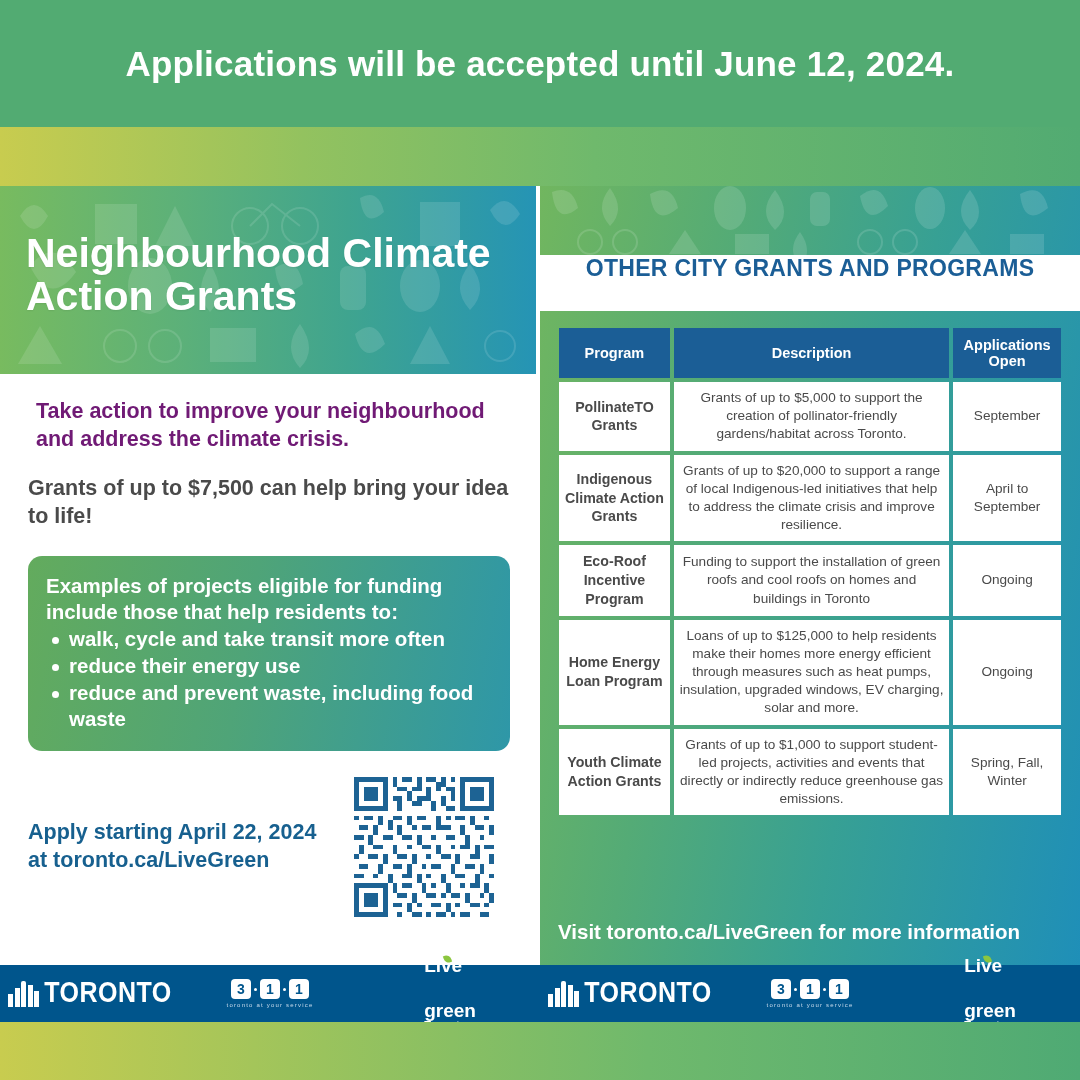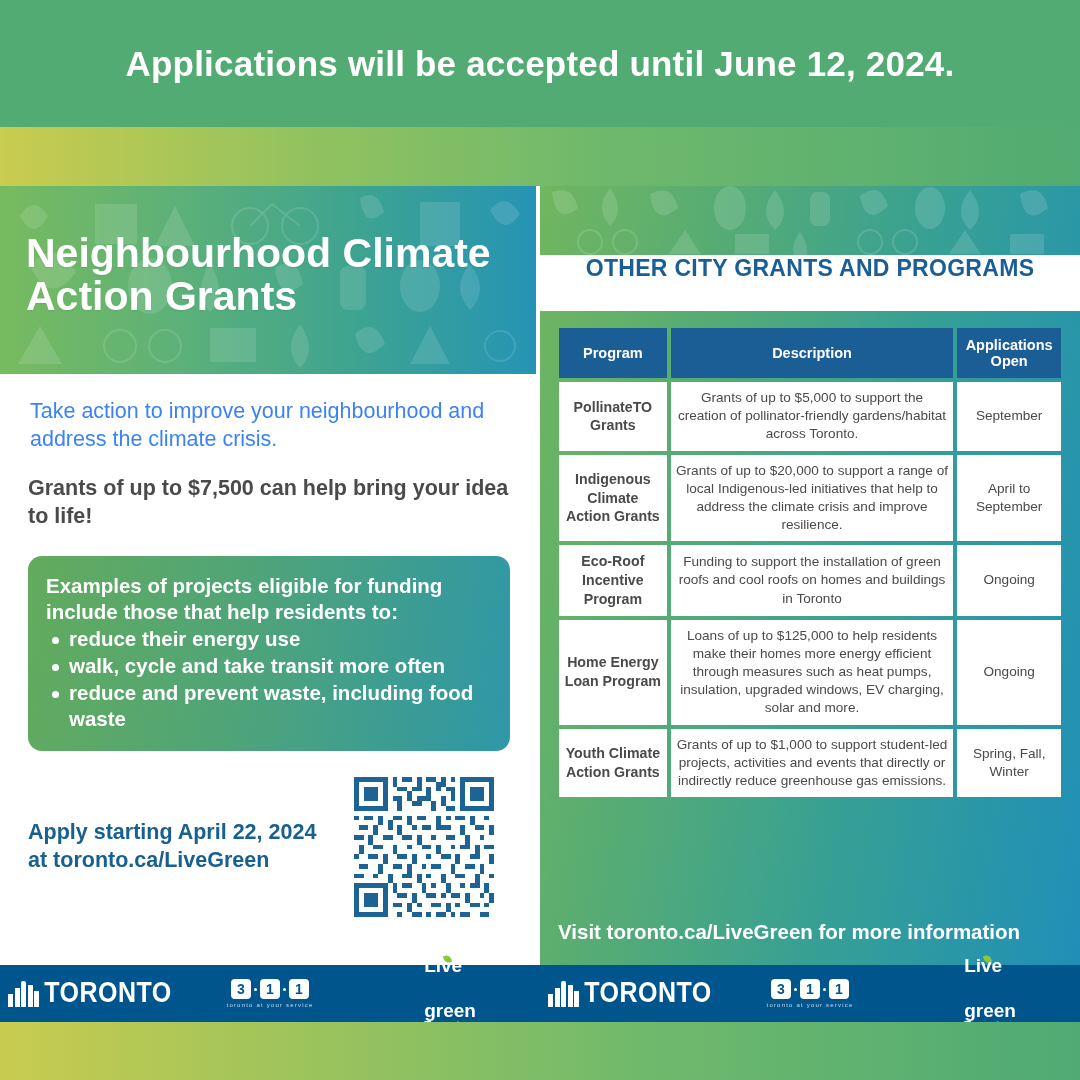--- a/index.html
+++ b/index.html
@@ -82,21 +82,21 @@
     background:linear-gradient(90deg,#78bb5f 0%,#5bb07a 35%,#3fa48f 65%,#2594b5 100%);
     overflow:hidden;
   }
   .lp-hero .hero-title{
     position:relative;z-index:2;color:#fff;font-weight:bold;font-size:41px;
     line-height:1.06;padding:46px 14px 0 26px;text-shadow:0 1px 2px rgba(0,0,0,.07);
   }
   .pattern{position:absolute;inset:0;opacity:.22;z-index:1;}
 
   .lp-body{padding:24px 26px 0 28px;}
-  .lead{color:#3b82f6;font-weight:normal;font-size:21.5px;line-height:1.28;margin:0 0 22px 2px;}
+  .lead{color:#701a75;font-weight:bold;font-size:21.5px;line-height:1.28;margin:0 0 22px 8px;}
   .sub{color:#4a4a4a;font-weight:bold;font-size:21.5px;line-height:1.28;margin:0 0 26px 0;}
 
   .green-box{
     background:linear-gradient(100deg,#63ab5d 0%,#4fa478 45%,#2e97a8 100%);
     border-radius:14px;padding:17px 18px 19px 18px;color:#fff;
     font-weight:bold;font-size:20.5px;line-height:1.27;
   }
   .green-box ul{list-style:none;margin:0;padding:0;}
   .green-box li{position:relative;padding-left:23px;margin-top:1px;}
   .green-box li:before{
@@ -120,21 +120,21 @@
     display:flex;align-items:flex-start;justify-content:center;
   }
   .rp-title-bar span{color:#1b5e96;font-weight:bold;font-size:23px;letter-spacing:.3px;}
 
   .grant-table{
     position:absolute;left:15px;top:138px;width:510px;
     border-collapse:separate;border-spacing:4px;
   }
   .grant-table th{
     background:#1b5e96;color:#fff;font-size:14.5px;font-weight:bold;
-    padding:9px 1px;text-align:center;vertical-align:middle;
+    padding:9px 8px;text-align:center;vertical-align:middle;
   }
   .grant-table td{
     background:#fff;color:#4a4a4a;font-size:13.6px;
     padding:7px 5px;text-align:center;vertical-align:middle;line-height:1.34;
   }
   .grant-table td.prog{font-weight:bold;font-size:14.2px;width:96px;line-height:1.32;}
   .grant-table td.desc{width:268px;text-align:center;}
   .grant-table td.open{width:92px;}
   .grant-table th.c1{width:96px;}
   .grant-table th.c2{width:268px;}
@@ -201,22 +201,22 @@
       </div>
     </div>
 
     <div class="lp-body">
       <p class="lead">Take action to improve your neighbourhood and address the climate crisis.</p>
       <p class="sub">Grants of up to $7,500 can help bring your idea to life!</p>
 
       <div class="green-box">
         <div>Examples of projects eligible for funding include those that help residents to:</div>
         <ul>
+          <li>walk, cycle and take transit more often</li>
           <li>reduce their energy use</li>
-          <li>walk, cycle and take transit more often</li>
           <li>reduce and prevent waste, including food waste</li>
         </ul>
       </div>
 
       <div class="apply-row">
         <div class="apply-txt">
           <div>Apply starting April 22, 2024</div>
           <div>at toronto.ca/LiveGreen</div>
         </div>
         <svg class="qr" viewBox="0 0 29 29" shape-rendering="crispEdges">

